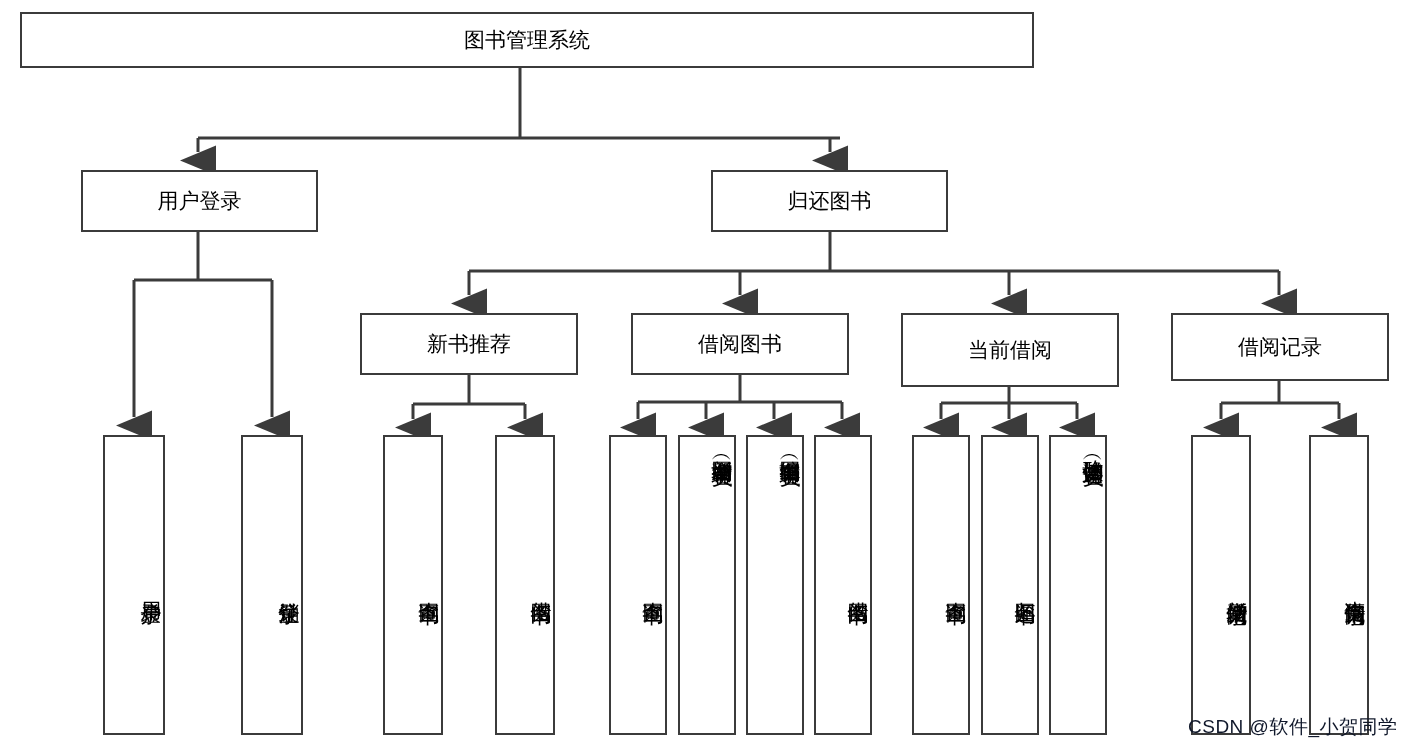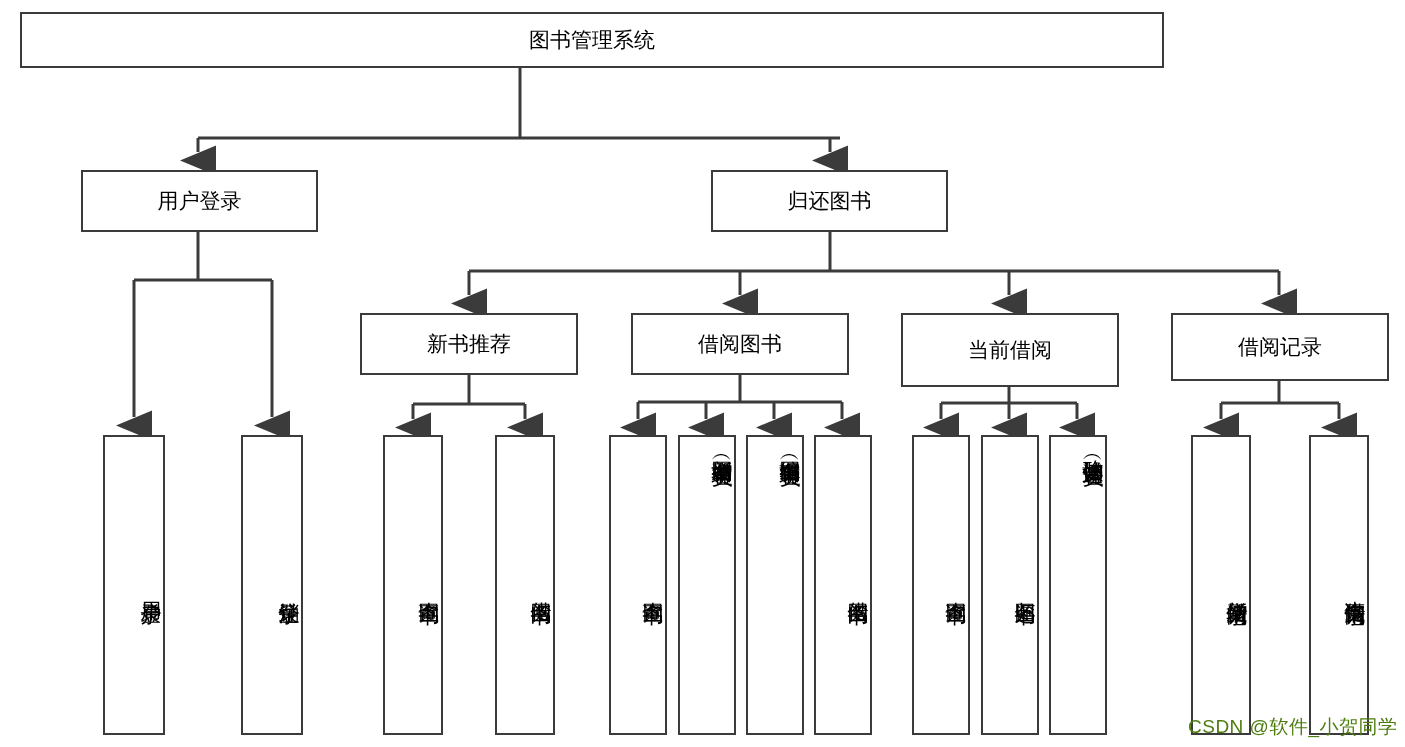--- a/index.html
+++ b/index.html
@@ -55,21 +55,21 @@
   .node.v.top {
     justify-content: flex-start;
     padding-top: 6px;
   }
   .nlabel {
     display: block;
     white-space: pre-line;
   }
   .watermark {
     position: absolute;
-    color: #4d7c0f;
+    color: #0f172a;
     font-size: 19px;
     white-space: nowrap;
     letter-spacing: 0.5px;
   }
 </style>
 </head>
 <body>
 
 <div id="canvas">
 
@@ -116,21 +116,21 @@
       <path d="M1009,403 L1009,419" marker-end="url(#arrow)"></path>
       <path d="M1077,403 L1077,419" marker-end="url(#arrow)"></path>
 
       <path d="M1279,375 L1279,403"></path>
       <path d="M1221,403 L1339,403"></path>
       <path d="M1221,403 L1221,419" marker-end="url(#arrow)"></path>
       <path d="M1339,403 L1339,419" marker-end="url(#arrow)"></path>
     </g>
   </svg>
 
-  <div class="node root" style="left:20px; top:12px; width:1144px; height:56px;">
+  <div class="node root" style="left:20px; top:12px; width:1014px; height:56px;">
     <span class="nlabel">图书管理系统</span>
   </div>
 
   <div class="node h" style="left:81px; top:170px; width:237px; height:62px;">
     <span class="nlabel">用户登录</span>
   </div>
   <div class="node h" style="left:711px; top:170px; width:237px; height:62px;">
     <span class="nlabel">归还图书</span>
   </div>
 

